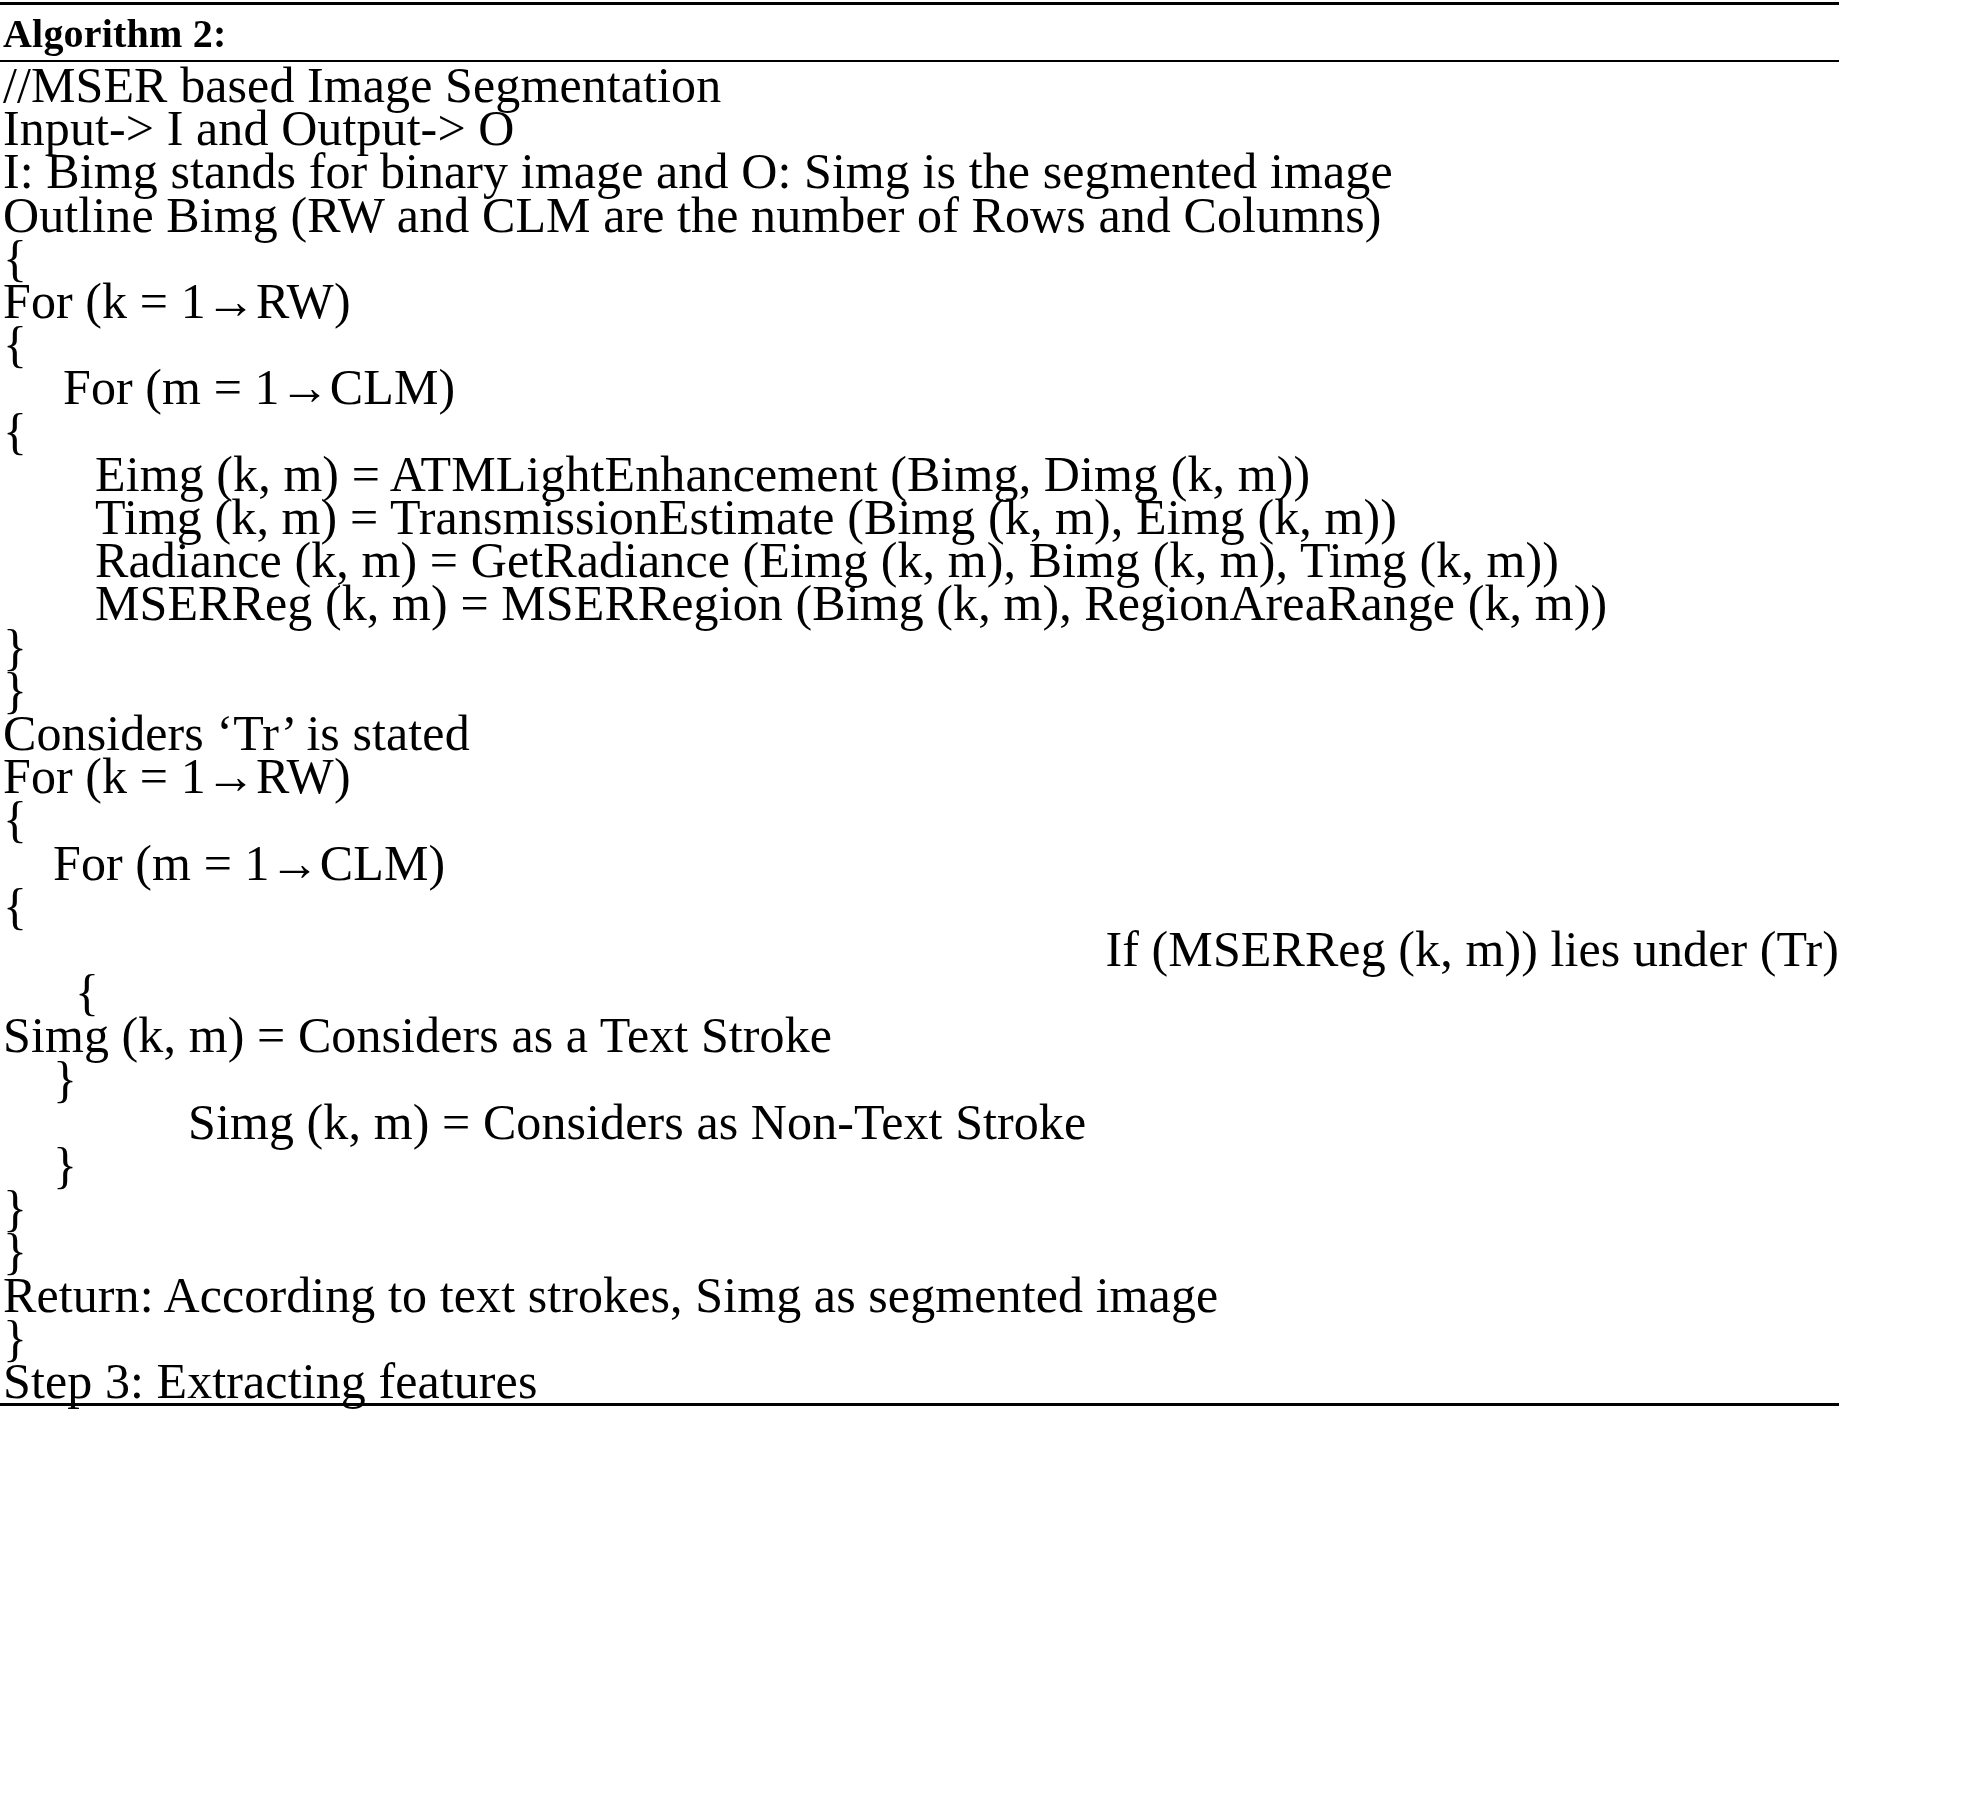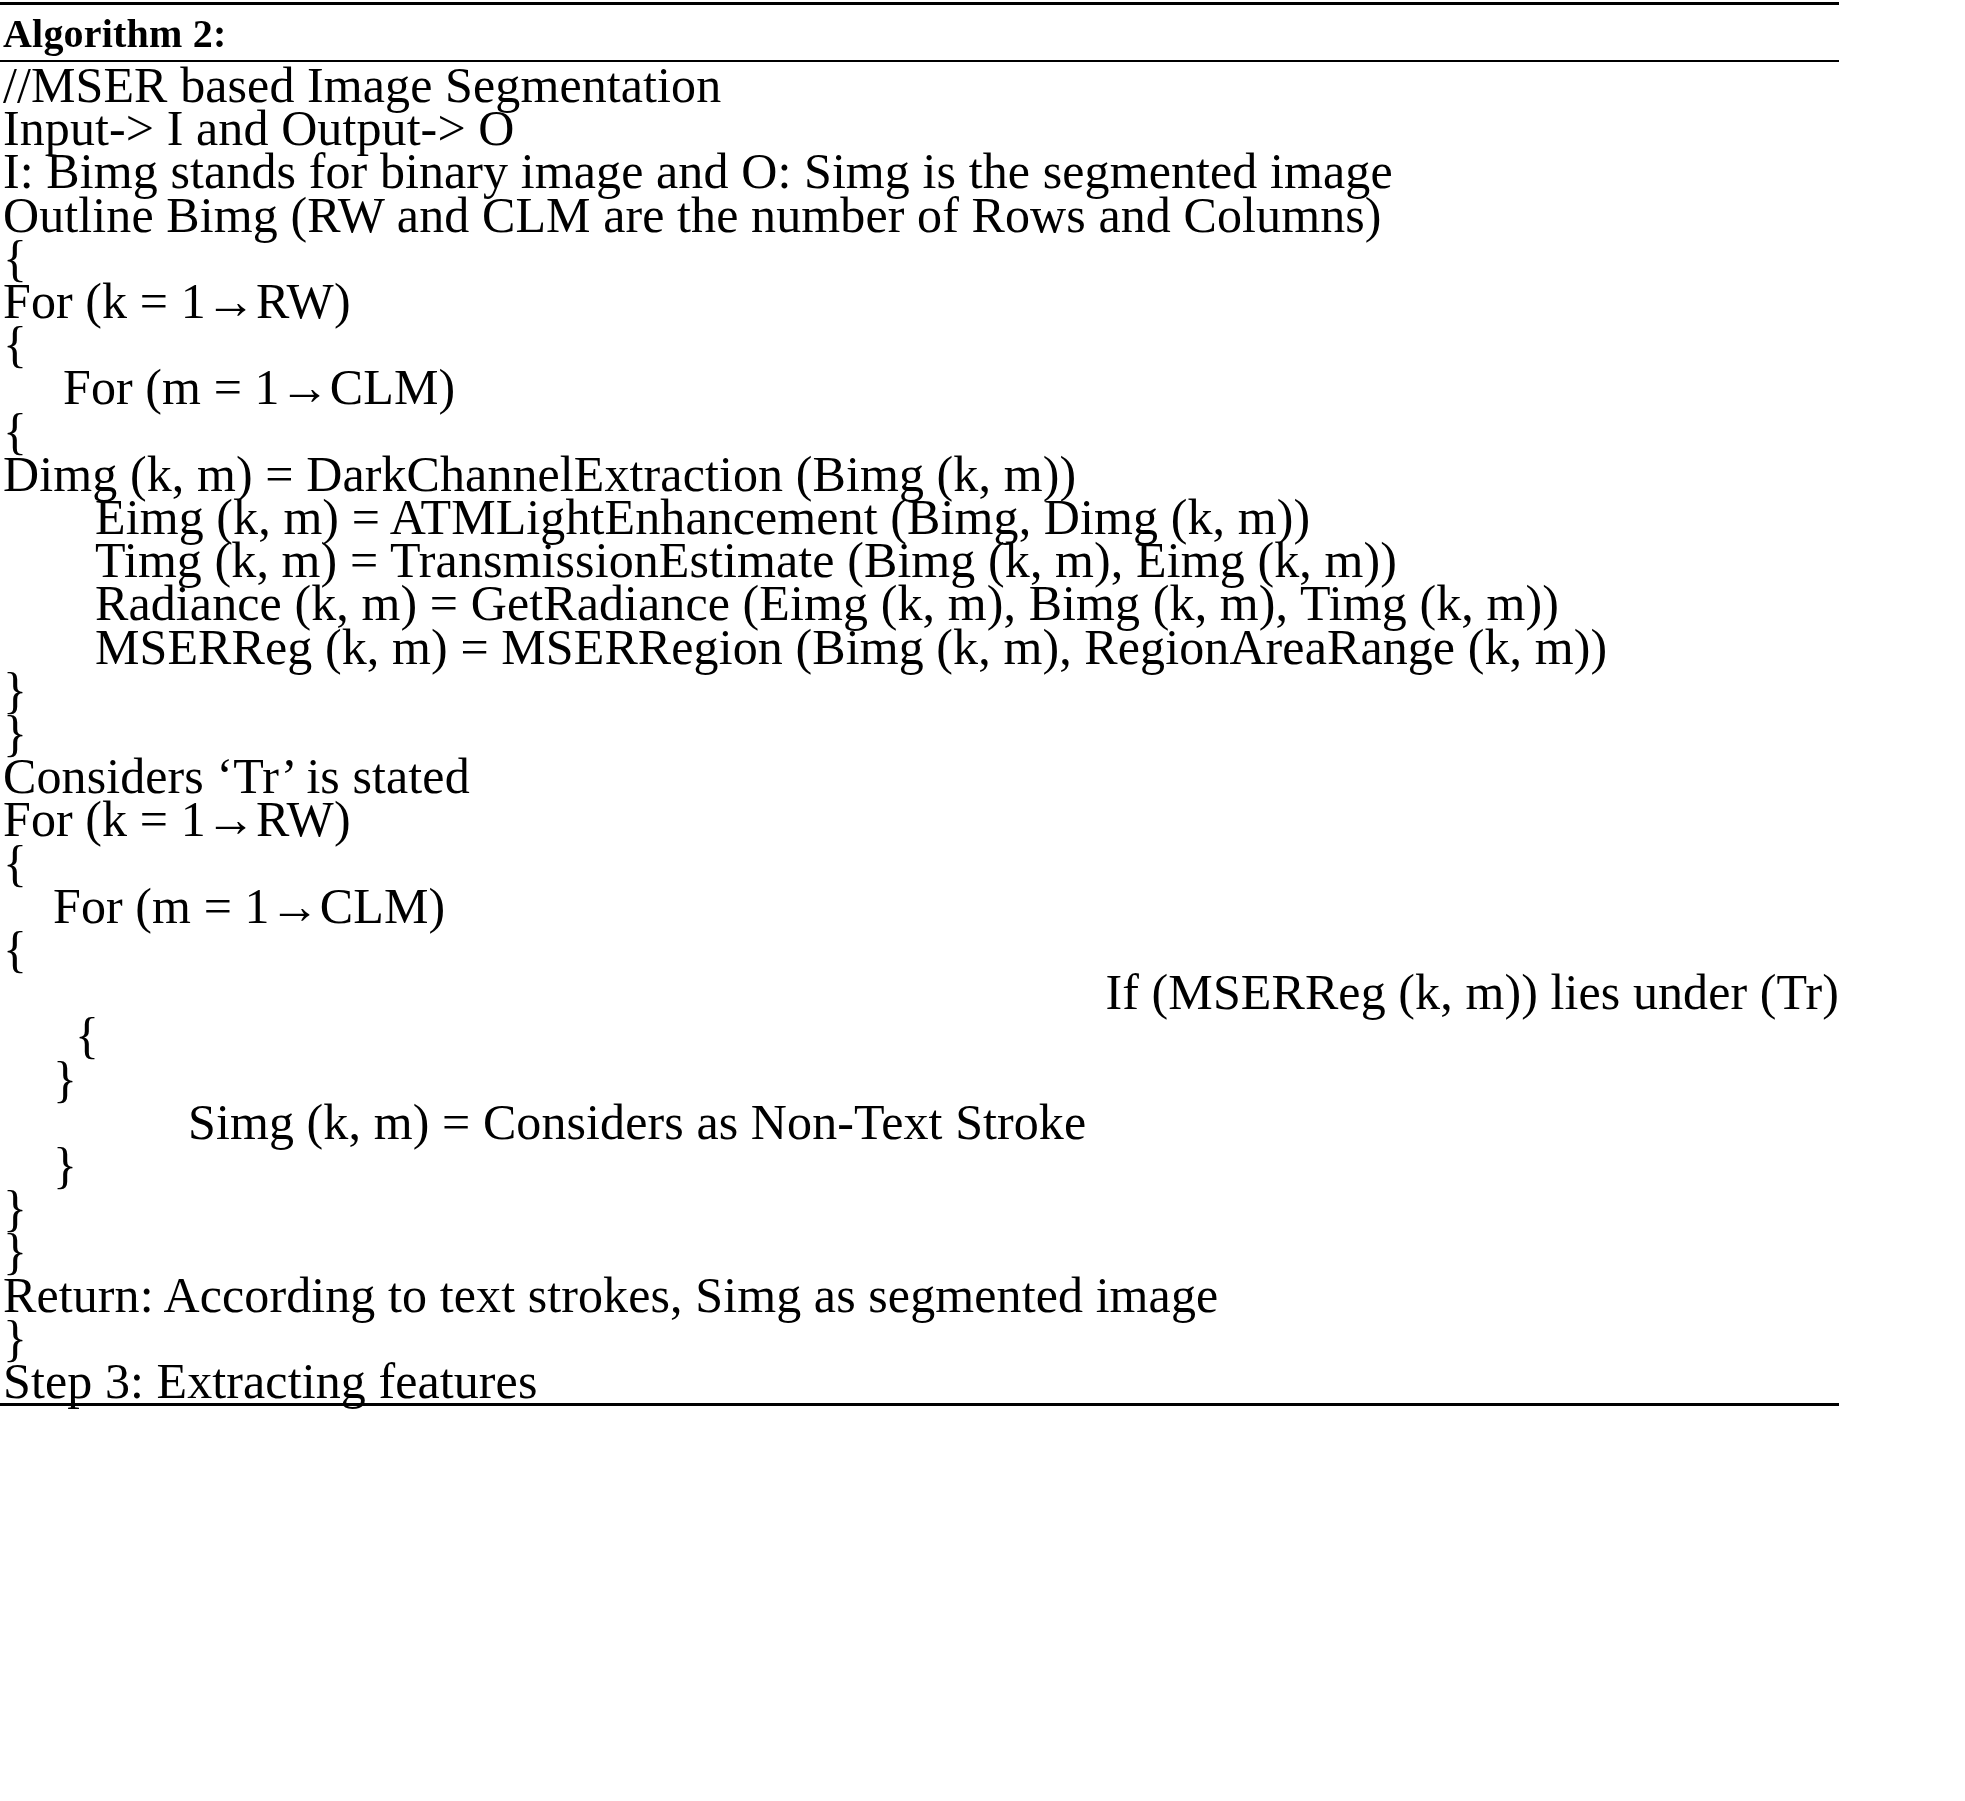--- a/index.html
+++ b/index.html
@@ -69,34 +69,34 @@
   <div id="algorithm-body">
       <div class="code-line i0">//MSER based Image Segmentation</div>
       <div class="code-line i0">Input-&gt; I and Output-&gt; O</div>
       <div class="code-line i0">I: Bimg stands for binary image and O: Simg is the segmented image</div>
       <div class="code-line i0">Outline Bimg (RW and CLM are the number of Rows and Columns)</div>
       <div class="code-line i0">{</div>
       <div class="code-line i0">For (k = 1→RW)</div>
       <div class="code-line i0">{</div>
       <div class="code-line i3">For (m = 1→CLM)</div>
       <div class="code-line i0">{</div>
-      <div class="code-line i0">Dimg (k, m) = DarkChannelExtraction (Bimg (k, m))</div>
       <div class="code-line i5">Eimg (k, m) = ATMLightEnhancement (Bimg, Dimg (k, m))</div>
       <div class="code-line i5">Timg (k, m) = TransmissionEstimate (Bimg (k, m), Eimg (k, m))</div>
       <div class="code-line i5">Radiance (k, m) = GetRadiance (Eimg (k, m), Bimg (k, m), Timg (k, m))</div>
       <div class="code-line i5">MSERReg (k, m) = MSERRegion (Bimg (k, m), RegionAreaRange (k, m))</div>
       <div class="code-line i0">}</div>
       <div class="code-line i0">}</div>
       <div class="code-line i0">Considers ‘Tr’ is stated</div>
       <div class="code-line i0">For (k = 1→RW)</div>
       <div class="code-line i0">{</div>
       <div class="code-line i2">For (m = 1→CLM)</div>
       <div class="code-line i0">{</div>
       <div class="code-line i1">If (MSERReg (k, m)) lies under (Tr)</div>
       <div class="code-line i4">{</div>
+      <div class="code-line i0">Simg (k, m) = Considers as a Text Stroke</div>
       <div class="code-line i2">}</div>
       <div class="code-line i7">Simg (k, m) = Considers as Non-Text Stroke</div>
       <div class="code-line i2">}</div>
       <div class="code-line i0">}</div>
       <div class="code-line i0">}</div>
       <div class="code-line i0">Return: According to text strokes, Simg as segmented image</div>
       <div class="code-line i0">}</div>
       <div class="code-line i0">Step 3: Extracting features</div>
     </div>
 

